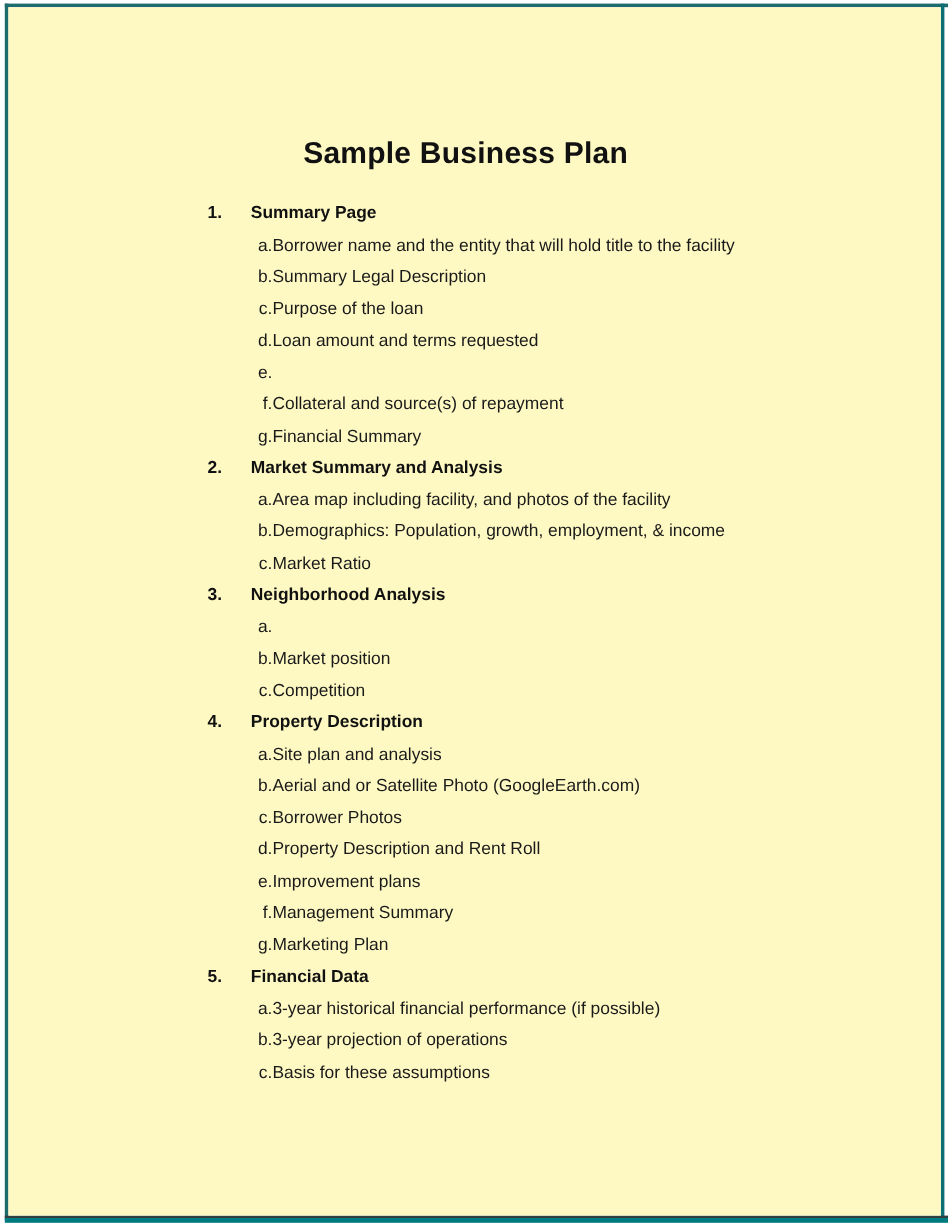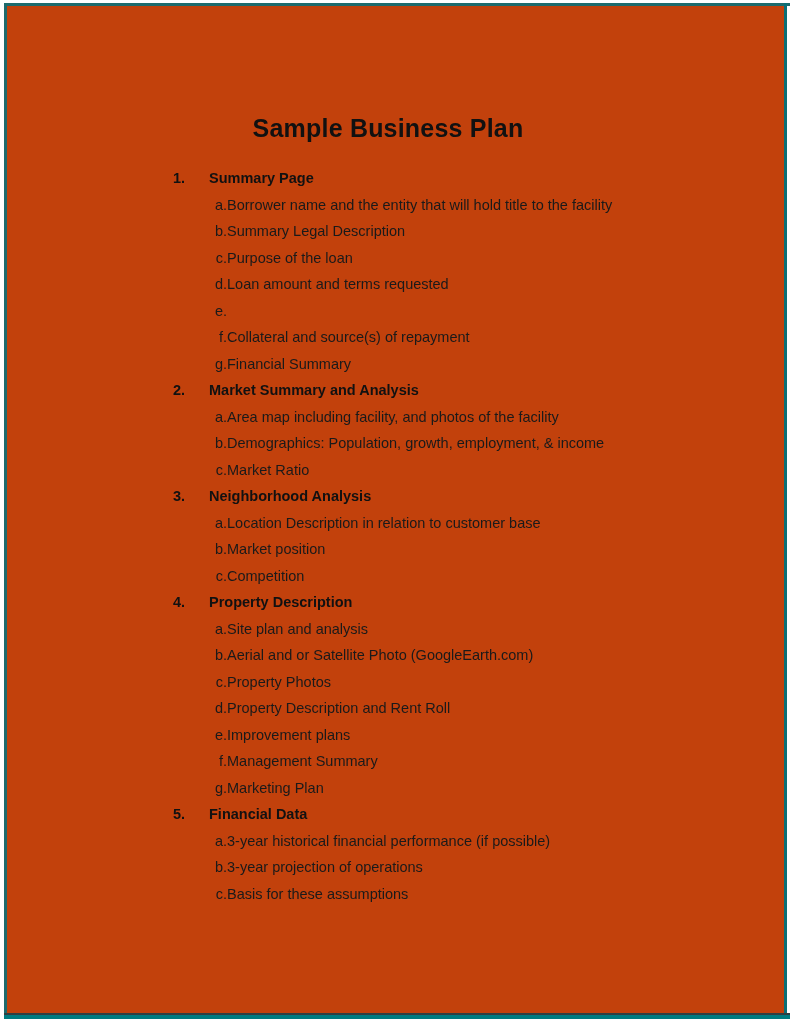--- a/index.html
+++ b/index.html
@@ -58,21 +58,21 @@
     height: 4px;
     background: #007b80;
   }
 
   .paper {
     position: absolute;
     left: 7px;
     top: 6px;
     width: 777px;
     height: 1007px;
-    background: #c2410c;
+    background: #fef9c3;
     overflow: hidden;
   }
 
   .doc-title {
     position: absolute;
     left: 0;
     top: 91px;
     width: 762px;
     text-align: center;
     font-family: "Liberation Sans", sans-serif;
@@ -202,21 +202,20 @@
             <span class="sub-label">Market Ratio</span>
           </div>
         </div>
         <div class="section">
           <div class="section-heading">
             <span class="section-num">3.</span>
             <span class="section-label">Neighborhood Analysis</span>
           </div>
           <div class="sub-item">
             <span class="sub-letter">a.</span>
-            <span class="sub-label">Location Description in relation to customer base</span>
           </div>
           <div class="sub-item">
             <span class="sub-letter">b.</span>
             <span class="sub-label">Market position</span>
           </div>
           <div class="sub-item">
             <span class="sub-letter">c.</span>
             <span class="sub-label">Competition</span>
           </div>
         </div>
@@ -228,21 +227,21 @@
           <div class="sub-item">
             <span class="sub-letter">a.</span>
             <span class="sub-label">Site plan and analysis</span>
           </div>
           <div class="sub-item">
             <span class="sub-letter">b.</span>
             <span class="sub-label">Aerial and or Satellite Photo (GoogleEarth.com)</span>
           </div>
           <div class="sub-item">
             <span class="sub-letter">c.</span>
-            <span class="sub-label">Property Photos</span>
+            <span class="sub-label">Borrower Photos</span>
           </div>
           <div class="sub-item">
             <span class="sub-letter">d.</span>
             <span class="sub-label">Property Description and Rent Roll</span>
           </div>
           <div class="sub-item">
             <span class="sub-letter">e.</span>
             <span class="sub-label">Improvement plans</span>
           </div>
           <div class="sub-item">

